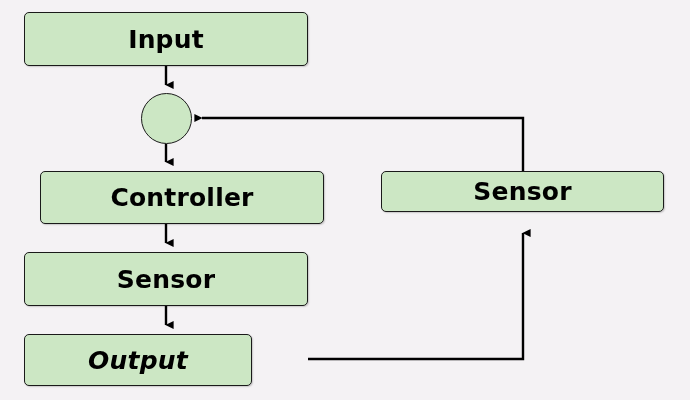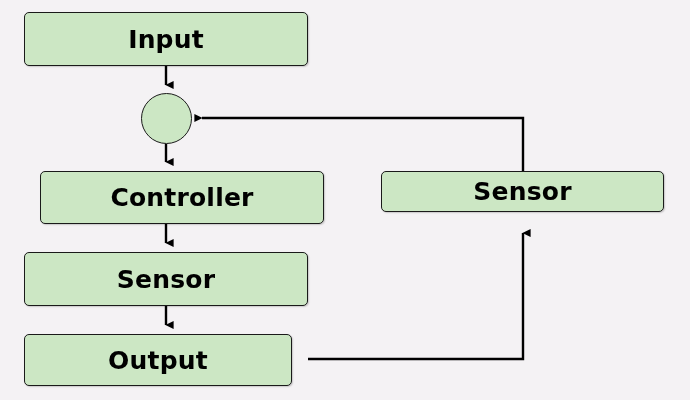--- a/index.html
+++ b/index.html
@@ -42,21 +42,21 @@
     font-size: 25px;
     font-weight: bold;
     color: #000000;
     letter-spacing: 0.2px;
     line-height: 1;
     white-space: nowrap;
   }
   #node-input    { left: 24px;  top: 12px;  width: 284px; height: 54px; }
   #node-controller { left: 40px; top: 171px; width: 284px; height: 53px; }
   #node-system   { left: 24px;  top: 252px; width: 284px; height: 54px; }
-  #node-output   { left: 24px;  top: 334px; width: 268px; height: 52px; }
+  #node-output   { left: 24px;  top: 334px; width: 228px; height: 52px; font-style: italic; }
   #node-sensor   { left: 381px; top: 171px; width: 283px; height: 41px; }
 
   .sum-junction {
     position: absolute;
     left: 141px;
     top: 93px;
     width: 51px;
     height: 51px;
     box-sizing: border-box;
     background: #cce7c4;

